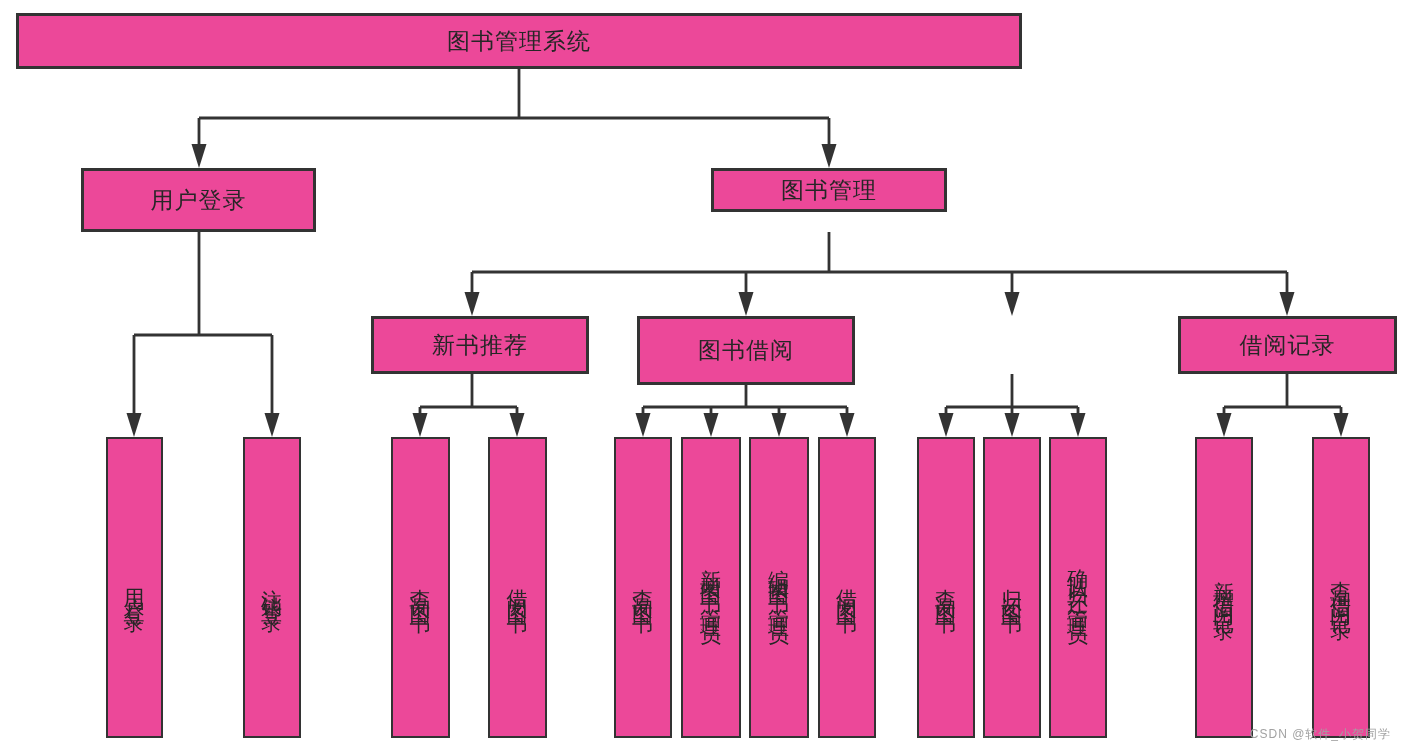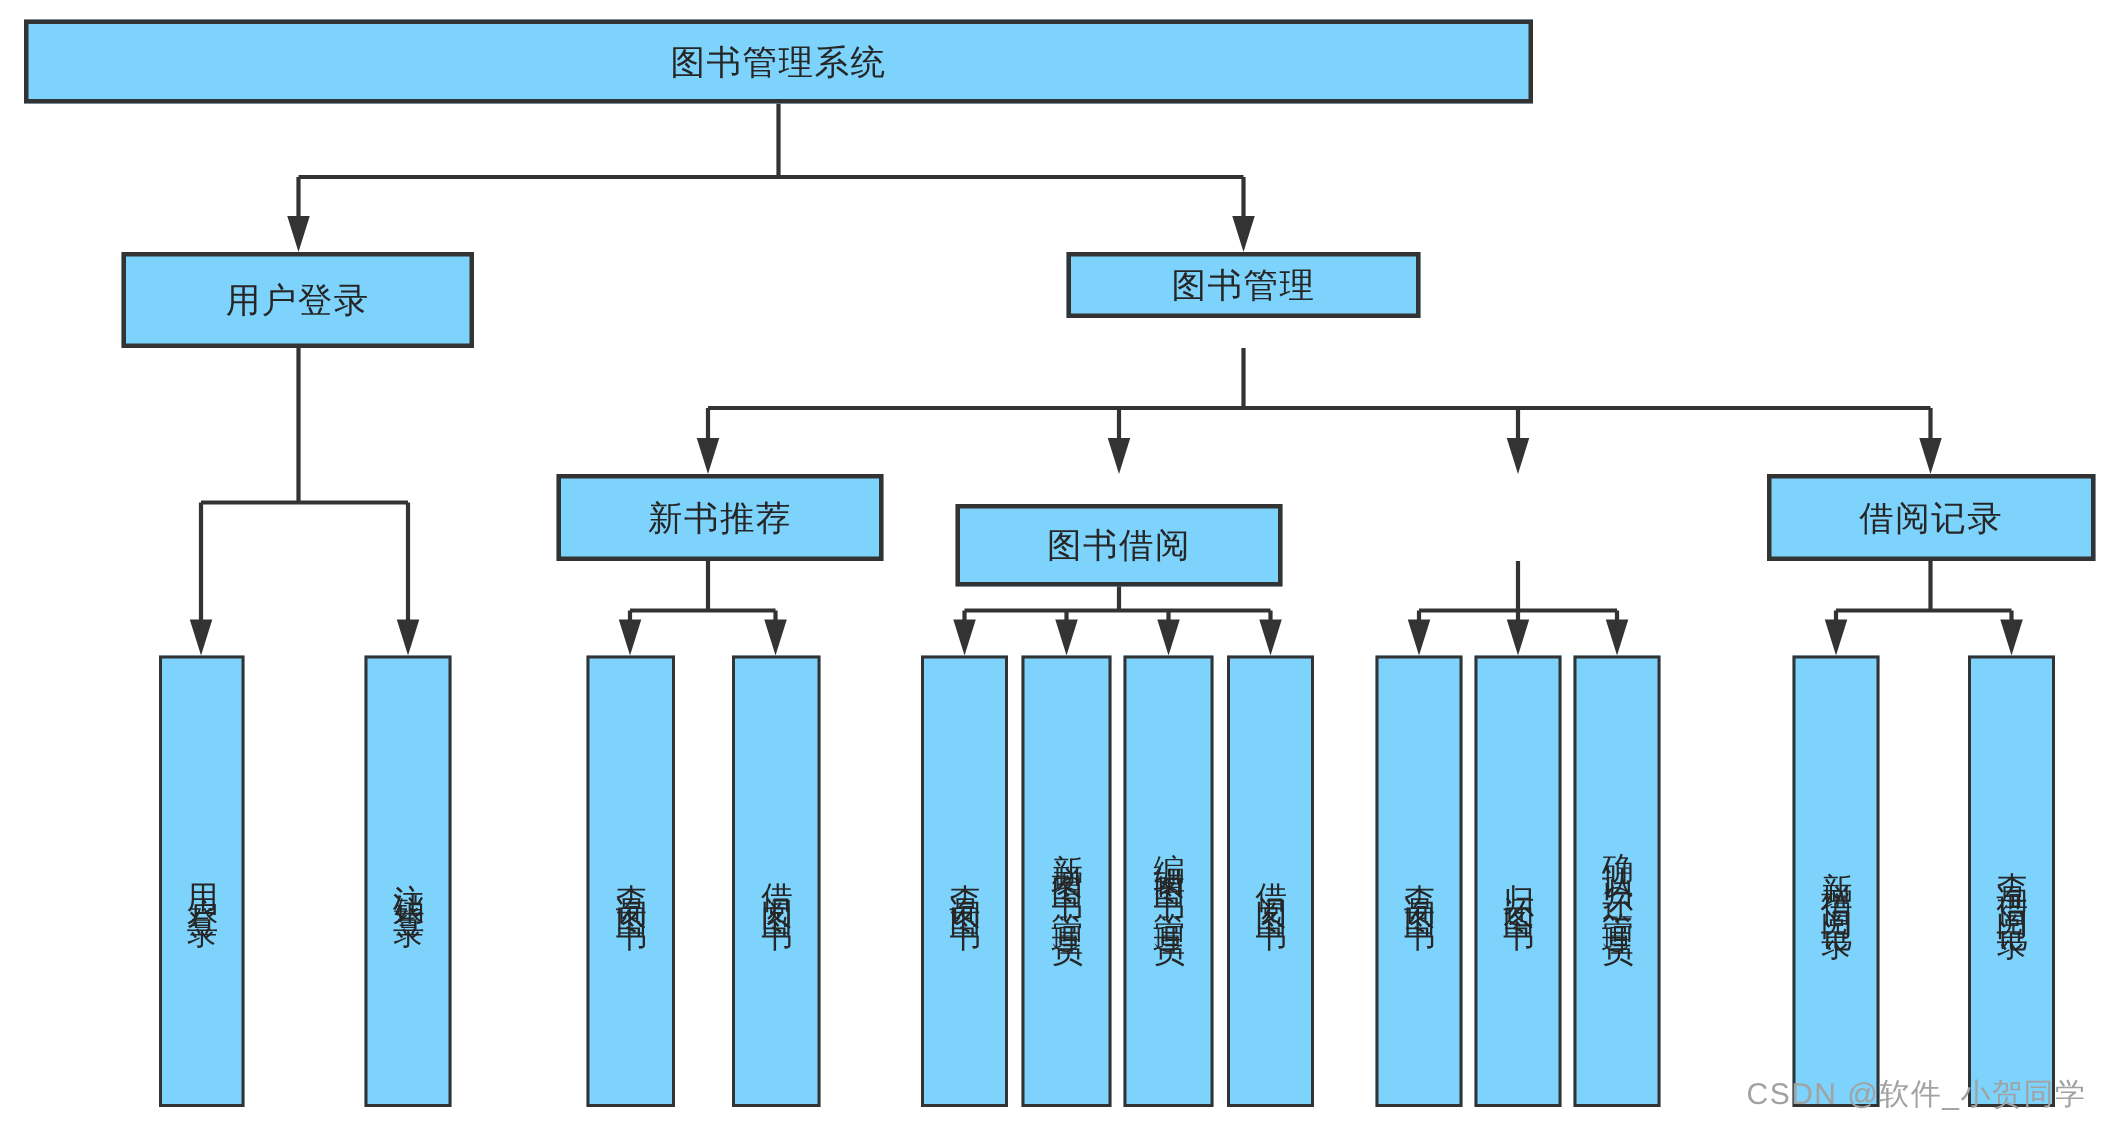--- a/index.html
+++ b/index.html
@@ -8,41 +8,41 @@
     width:1405px;height:747px;
     background:#ffffff;
     font-family:"Liberation Sans","DejaVu Sans",sans-serif;
     overflow:hidden;
   }
   .wires{position:absolute;left:0;top:0;width:1405px;height:747px;}
   .box{
     position:absolute;
     box-sizing:border-box;
     border:3px solid #333333;
-    background:#7dd3fc;
+    background:#ec4899;
     display:flex;
     align-items:center;
     justify-content:center;
     color:#262626;
   }
   .hbox{font-size:23px;letter-spacing:1px;}
   .vbox{border-width:2.7px;}
   .vbox span{
     writing-mode:vertical-rl;
     text-orientation:upright;
     font-size:21px;
     letter-spacing:8px;
     line-height:1;
     color:#262626;
   }
   .watermark{
     position:absolute;
     right:14px;
     bottom:4px;
-    font-size:20px;
+    font-size:12px;
     color:#a2a2a2;
     letter-spacing:1px;
     z-index:5;
     white-space:nowrap;
     margin-top:20px;
   }
 </style>
 </head>
 <body>
 
@@ -88,21 +88,21 @@
   <div class="box hbox" style="left:81px;top:168px;width:235px;height:64px">
     <span>用户登录</span>
   </div>
   <div class="box hbox" style="left:711px;top:168px;width:236px;height:44px">
     <span>图书管理</span>
   </div>
 
   <div class="box hbox" style="left:371px;top:316px;width:218px;height:58px">
     <span>新书推荐</span>
   </div>
-  <div class="box hbox" style="left:637px;top:336px;width:218px;height:55px">
+  <div class="box hbox" style="left:637px;top:316px;width:218px;height:69px">
     <span>图书借阅</span>
   </div>
   <div class="box hbox" style="left:1178px;top:316px;width:219px;height:58px">
     <span>借阅记录</span>
   </div>
 
   <div class="box vbox" style="left:106px;top:437px;width:57px;height:301px">
     <span>用户登录</span>
   </div>
   <div class="box vbox" style="left:243px;top:437px;width:58px;height:301px">

